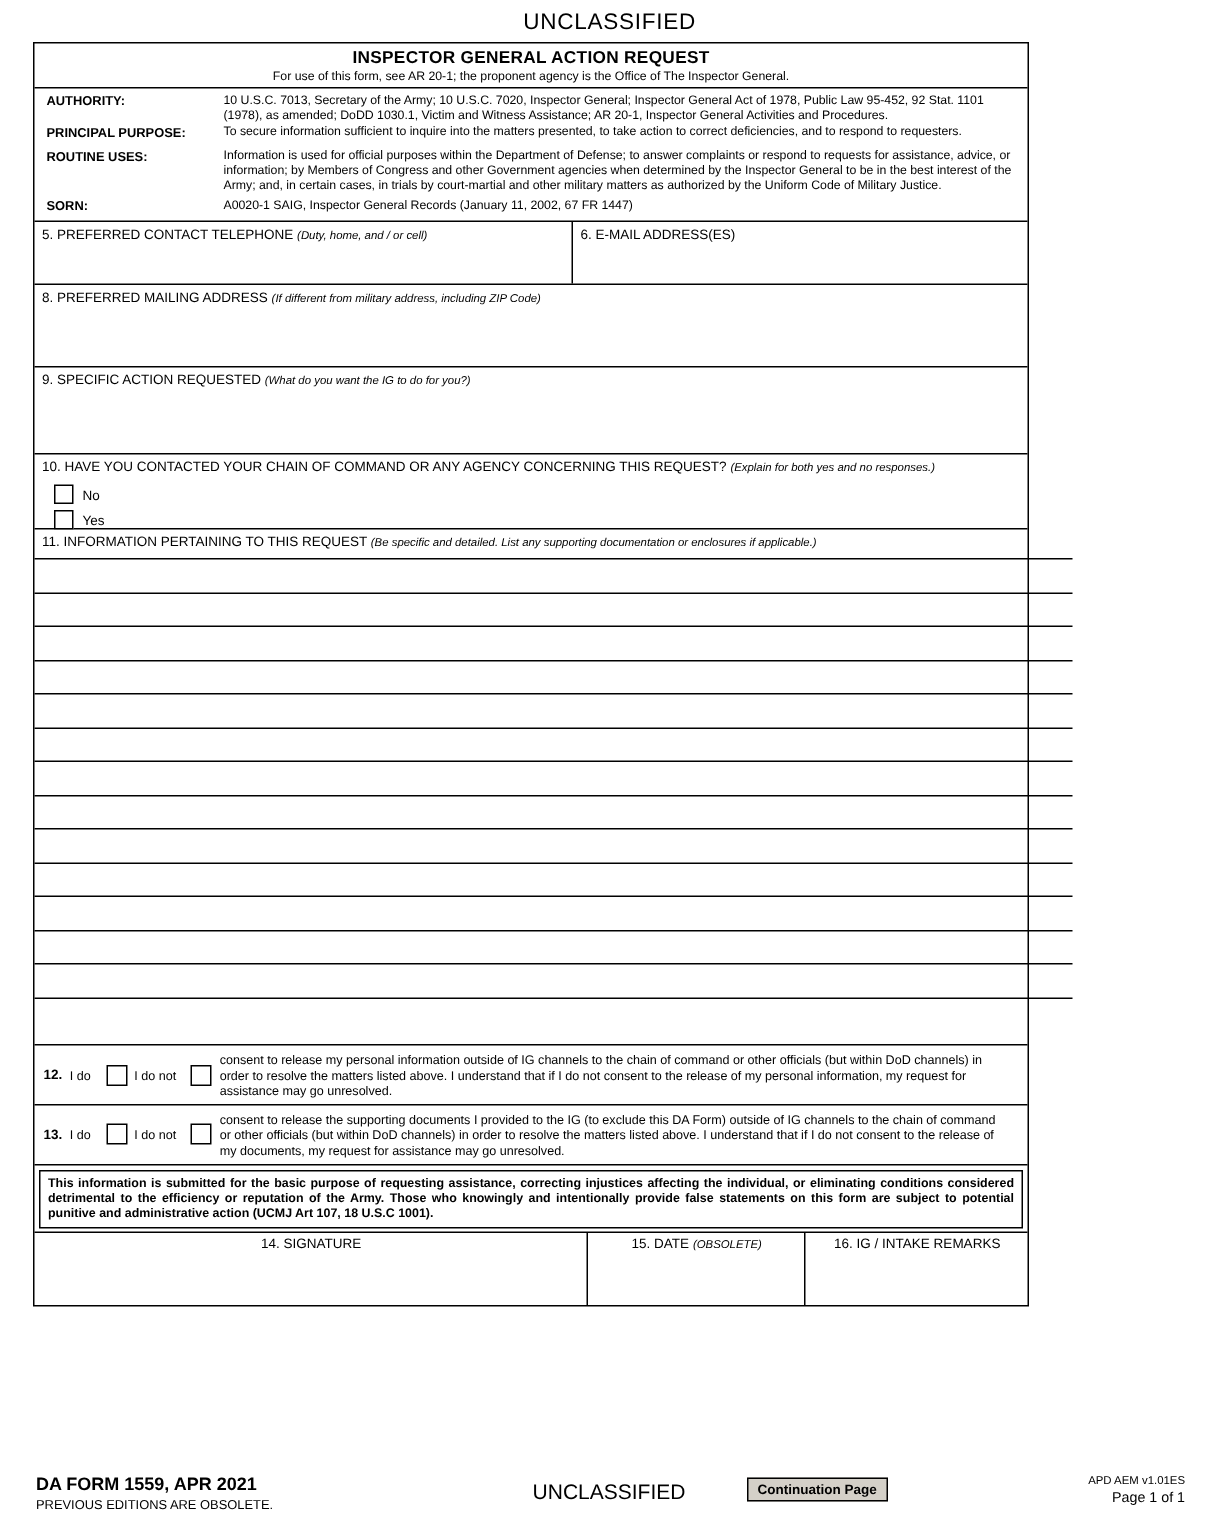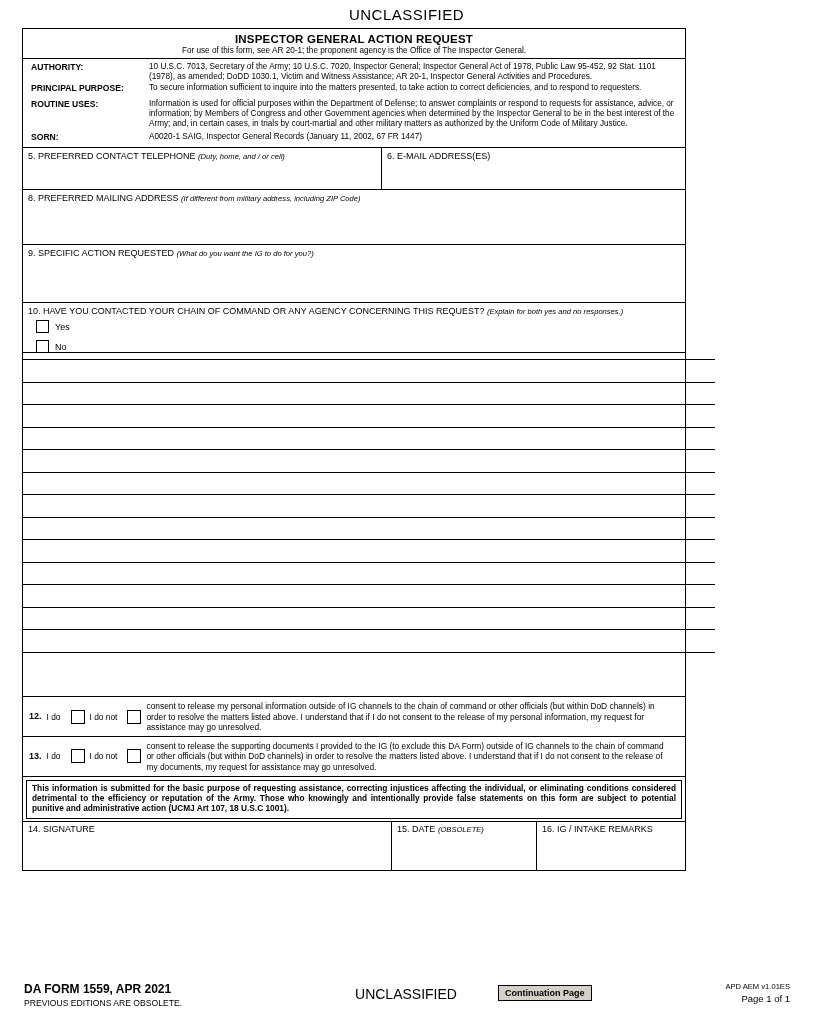--- a/index.html
+++ b/index.html
@@ -142,21 +142,21 @@
 
   .statement {
     border: 1.5px solid #000;
     margin: 3px 3px 2px 3px;
     padding: 3px 5px 4px 5px;
     font-size: 8.3px;
     font-weight: bold;
     line-height: 1.2;
     text-align: justify;
   }
-  .sig-row { display: flex; height: 48px; border-top: 1px solid #000; }
+  .sig-row { display: flex; height: 48px; border-top: 1px solid #000; text-align: center; }
   .sig-cell { box-sizing: border-box; padding: 2px 4px 0 5px; font-size: 9px; }
   .sig-cell + .sig-cell { border-left: 1px solid #000; }
 
   .footer {
     position: absolute;
     left: 22px;
     top: 982px;
     width: 768px;
     height: 40px;
   }
@@ -241,32 +241,35 @@
 
     <div class="row r4">
       <div class="cell" style="flex:1;">
         <div class="fieldlabel"><span>9. SPECIFIC ACTION REQUESTED</span> <span class="it">(What do you want the IG to do for you?)</span></div>
       </div>
     </div>
 
     <div class="row r5" style="display:block;">
       <div style="padding:3px 4px 0 5px;">
         <div class="fieldlabel"><span>10. HAVE YOU CONTACTED YOUR CHAIN OF COMMAND OR ANY AGENCY CONCERNING THIS REQUEST?</span> <span class="it">(Explain for both yes and no responses.)</span></div>
+        <div class="checkline" style="margin-top:7px;">
+          <span class="cbox"></span>
+          <span class="checklabel">No</span>
+        </div>
         <div class="checkline">
           <span class="cbox"></span>
           <span class="checklabel">Yes</span>
         </div>
-        <div class="checkline" style="margin-top:7px;">
-          <span class="cbox"></span>
-          <span class="checklabel">No</span>
-        </div>
       </div>
     </div>
 
     <div class="row" style="display:block; height:344px;">
+      <div style="padding:3px 4px 0 5px;">
+        <div class="fieldlabel"><span>11. INFORMATION PERTAINING TO THIS REQUEST</span> <span class="it">(Be specific and detailed. List any supporting documentation or enclosures if applicable.)</span></div>
+      </div>
       <div class="lines-area">
         <div class="wline"></div>
         <div class="wline"></div>
         <div class="wline"></div>
         <div class="wline"></div>
         <div class="wline"></div>
         <div class="wline"></div>
         <div class="wline"></div>
         <div class="wline"></div>
         <div class="wline"></div>

